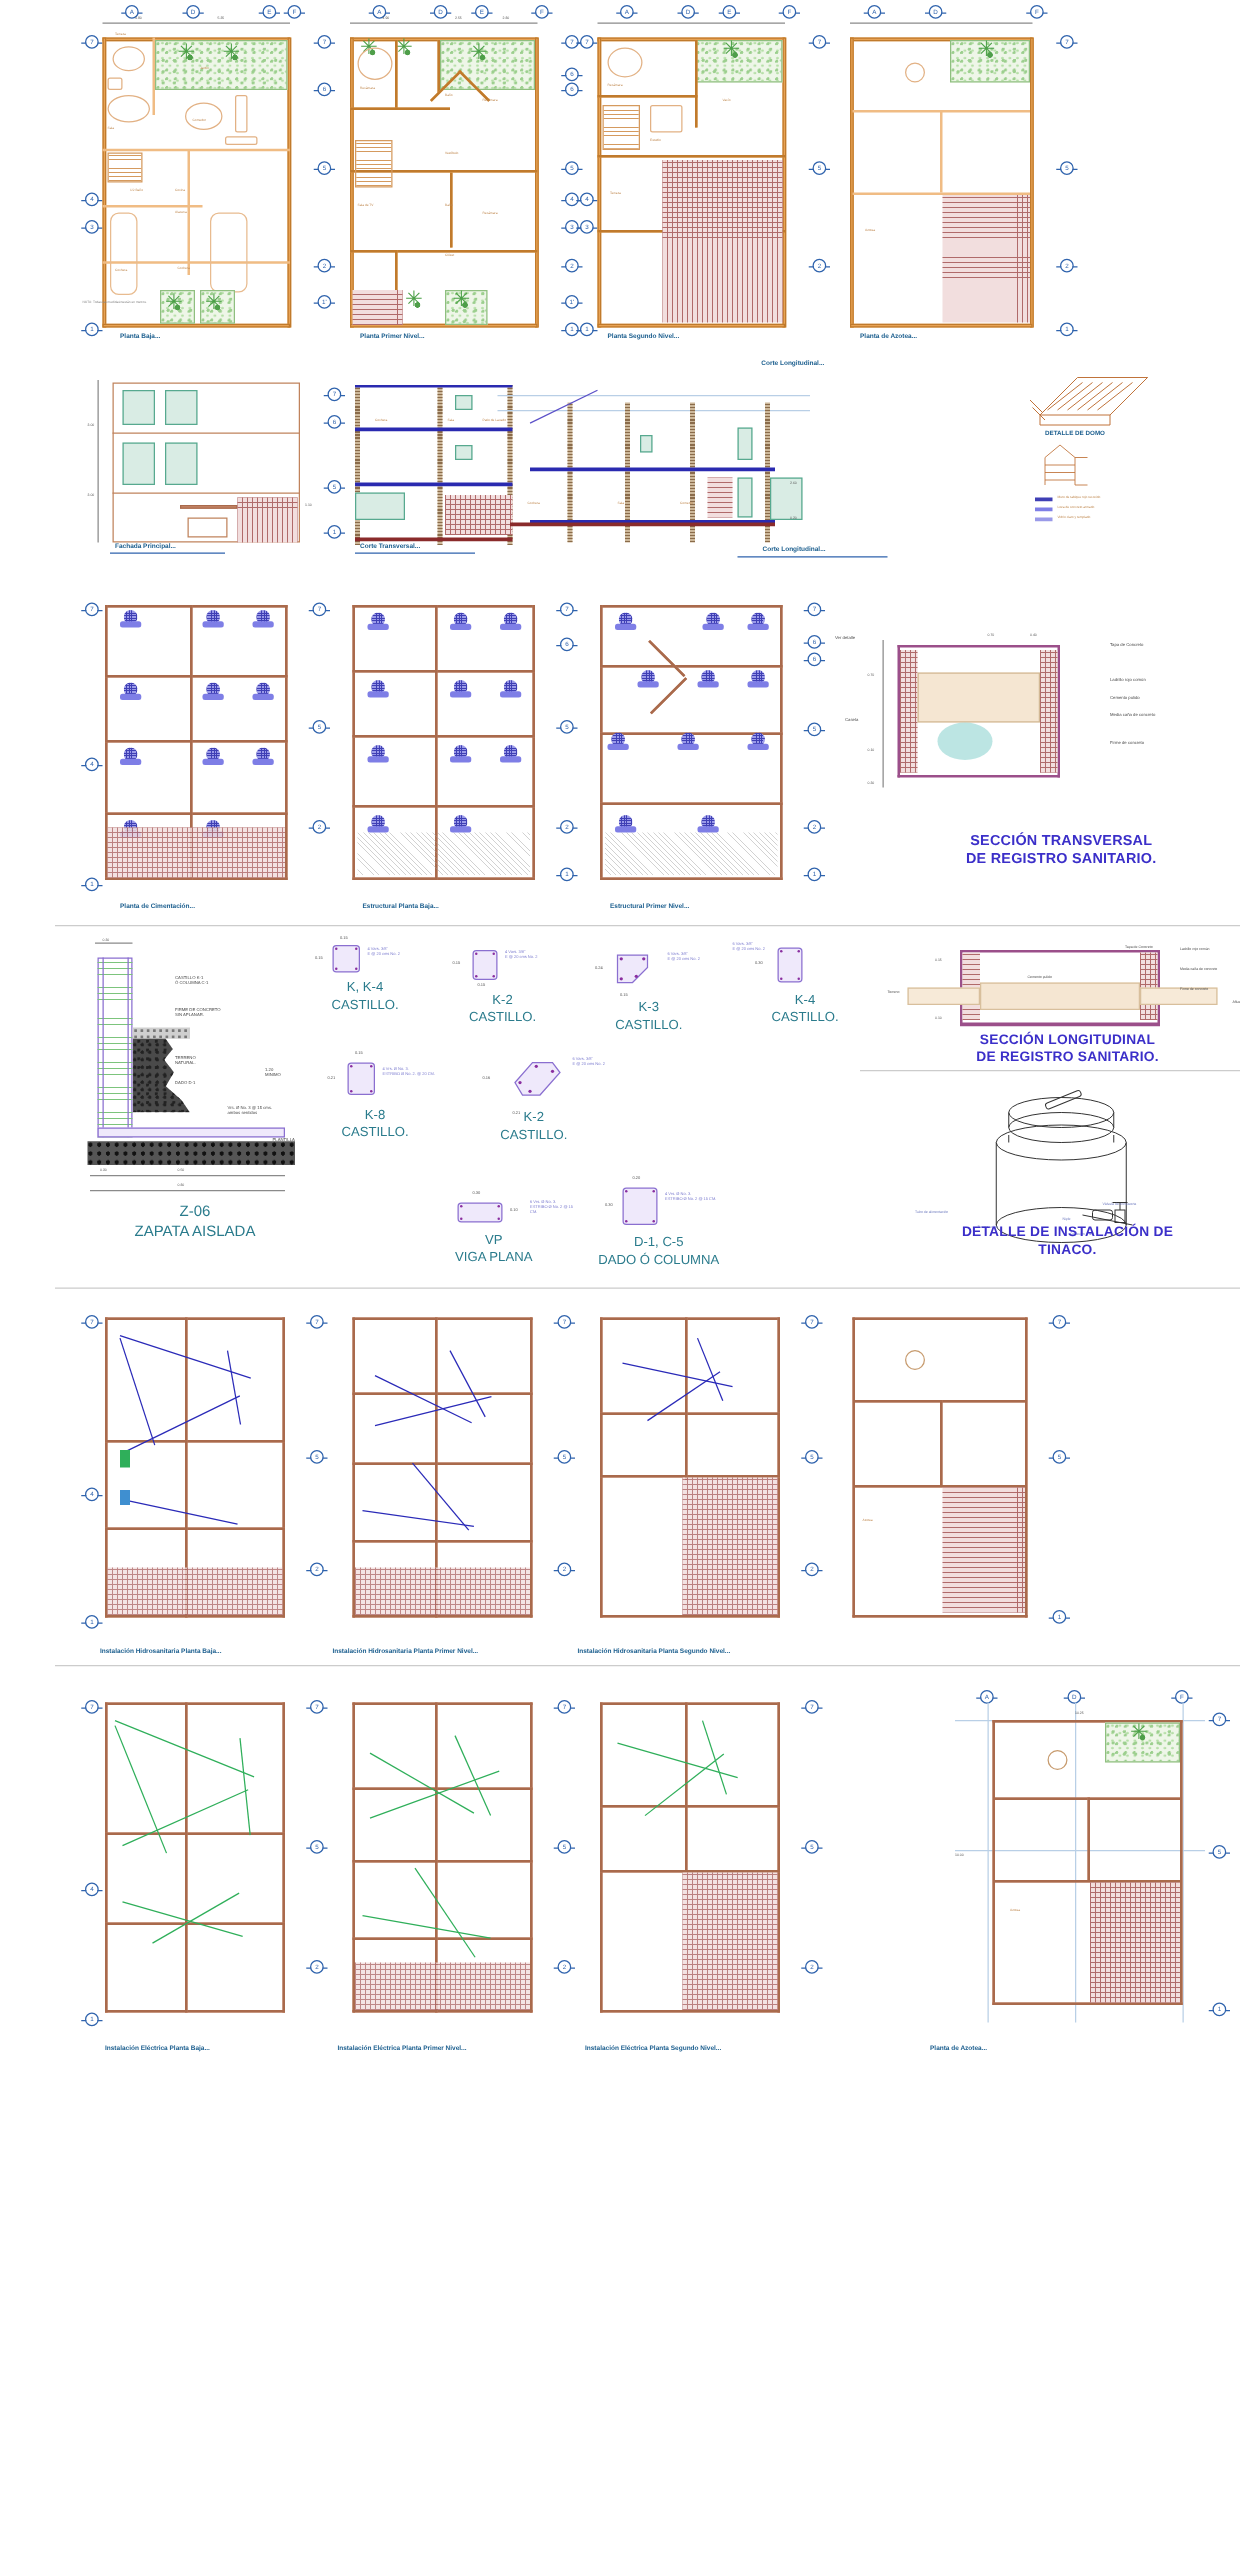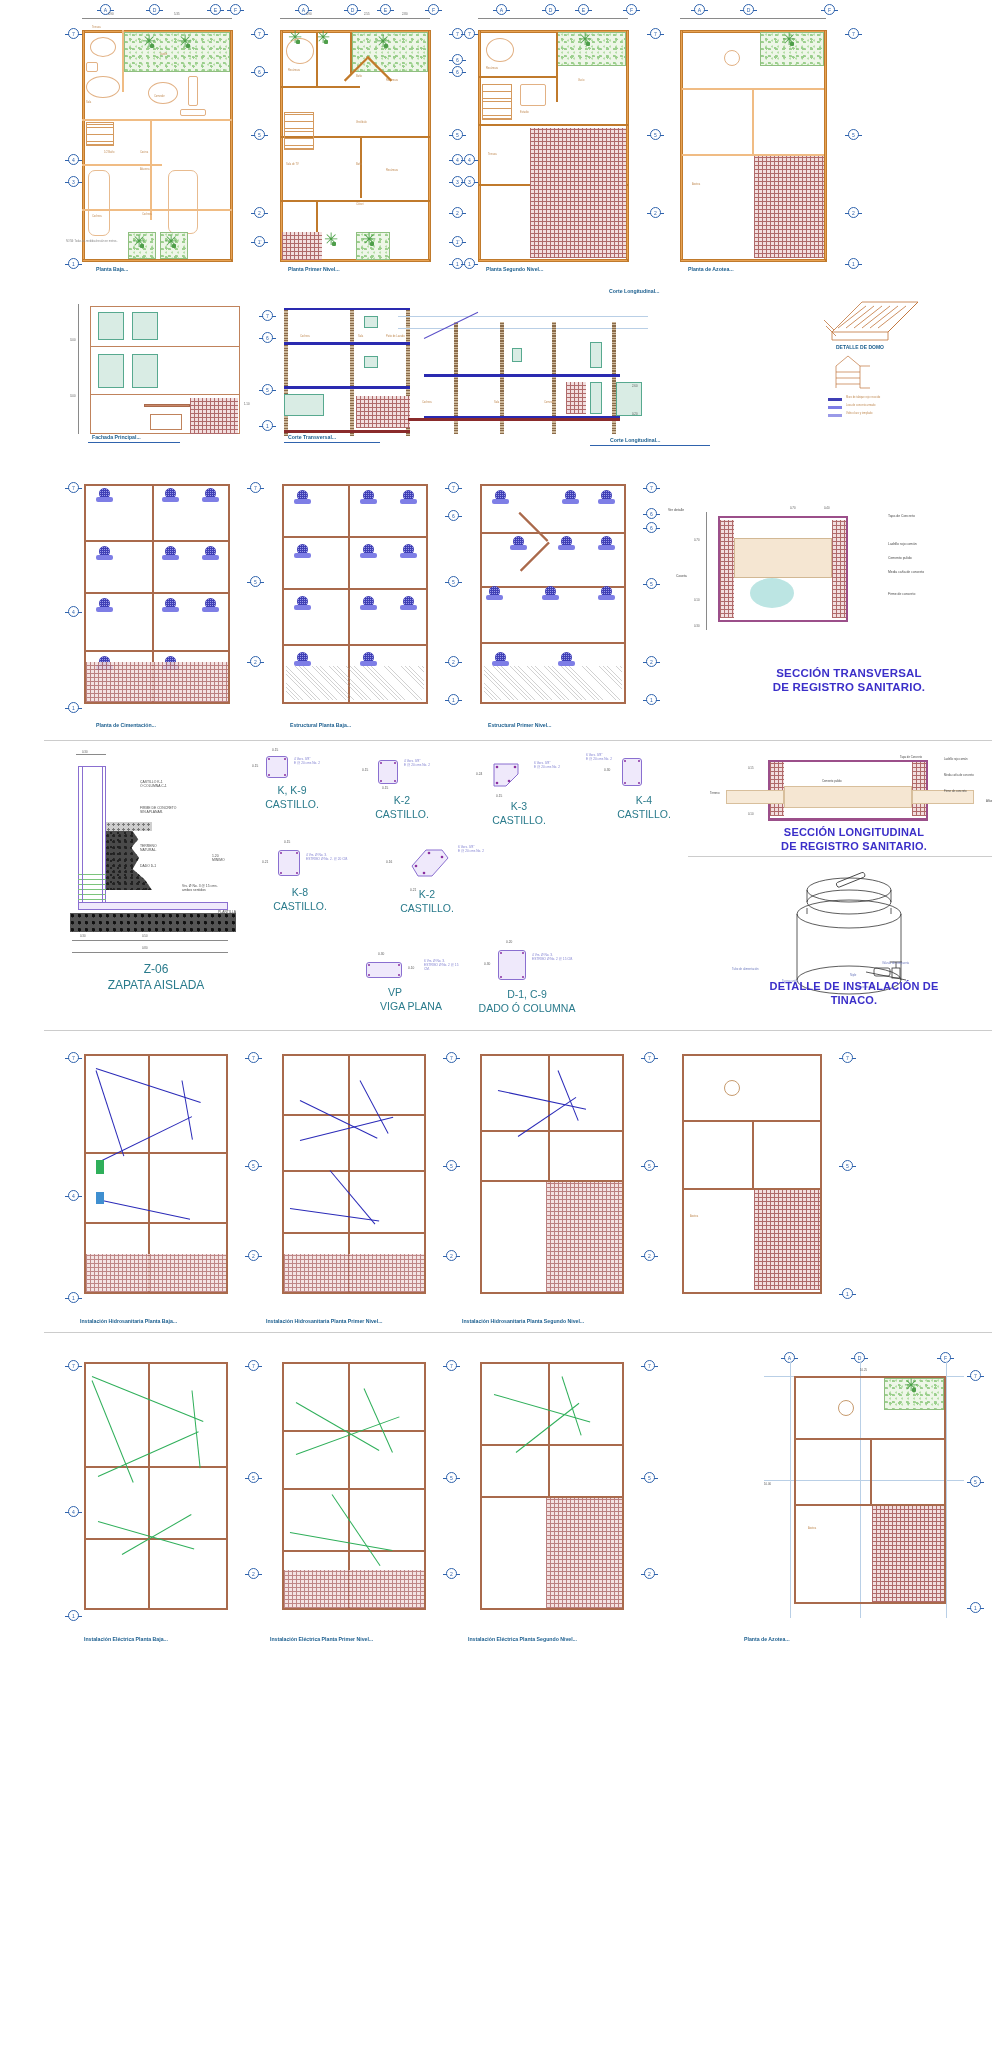--- a/index.html
+++ b/index.html
@@ -794,21 +794,21 @@
     <div class="panel" style="left:188px;top:4px;width:120px;height:76px;">
       <div class="rebar" style="left:34px;top:8px;width:22px;height:22px;border-radius:3px;"></div>
       <div class="rebar-dot" style="left:36px;top:10px;"></div>
       <div class="rebar-dot" style="left:52px;top:10px;"></div>
       <div class="rebar-dot" style="left:36px;top:26px;"></div>
       <div class="rebar-dot" style="left:52px;top:26px;"></div>
       <div class="dimlbl" style="left:40px;top:0;">0.15</div>
       <div class="dimlbl" style="left:20px;top:16px;">0.15</div>
       <div class="rebarnote" style="left:62px;top:10px;">4 Vars. 3/8"
 E @ 20 cms No. 2</div>
-      <div class="detailtitle" style="left:0;top:36px;width:120px;">K, K-9</div>
+      <div class="detailtitle" style="left:0;top:36px;width:120px;">K, K-4</div>
       <div class="detailtitle" style="left:0;top:50px;width:120px;">CASTILLO.</div>
     </div>
 
     <div class="panel" style="left:298px;top:10px;width:120px;height:76px;">
       <div class="rebar" style="left:36px;top:6px;width:20px;height:24px;border-radius:3px;"></div>
       <div class="rebar-dot" style="left:38px;top:8px;"></div>
       <div class="rebar-dot" style="left:52px;top:8px;"></div>
       <div class="rebar-dot" style="left:38px;top:26px;"></div>
       <div class="rebar-dot" style="left:52px;top:26px;"></div>
       <div class="dimlbl" style="left:40px;top:32px;">0.15</div>
@@ -884,34 +884,34 @@
       <div class="rebar" style="left:36px;top:22px;width:36px;height:16px;border-radius:3px;"></div>
       <div class="rebar-dot" style="left:38px;top:24px;"></div>
       <div class="rebar-dot" style="left:68px;top:24px;"></div>
       <div class="rebar-dot" style="left:38px;top:34px;"></div>
       <div class="rebar-dot" style="left:68px;top:34px;"></div>
       <div class="dimlbl" style="left:48px;top:12px;">0.30</div>
       <div class="dimlbl" style="left:78px;top:26px;">0.10</div>
       <div class="rebarnote" style="left:94px;top:20px;">6 Vrs. Ø No. 3.
 ESTRIBO Ø No. 2 @ 15 CM.</div>
       <div class="detailtitle" style="left:0;top:46px;width:130px;">VP</div>
-      <div class="detailtitle" style="left:16px;top:60px;width:130px;">VIGA PLANA</div>
+      <div class="detailtitle" style="left:0;top:60px;width:130px;">VIGA PLANA</div>
     </div>
 
     <div class="panel" style="left:408px;top:192px;width:150px;height:86px;">
       <div class="rebar" style="left:46px;top:14px;width:28px;height:30px;border-radius:3px;"></div>
       <div class="rebar-dot" style="left:48px;top:16px;"></div>
       <div class="rebar-dot" style="left:70px;top:16px;"></div>
       <div class="rebar-dot" style="left:48px;top:40px;"></div>
       <div class="rebar-dot" style="left:70px;top:40px;"></div>
       <div class="dimlbl" style="left:54px;top:4px;">0.20</div>
       <div class="dimlbl" style="left:32px;top:26px;">0.30</div>
       <div class="rebarnote" style="left:80px;top:18px;">4 Vrs. Ø No. 3.
 ESTRIBO Ø No. 2 @ 15 CM.</div>
-      <div class="detailtitle" style="left:0;top:52px;width:150px;">D-1, C-9</div>
+      <div class="detailtitle" style="left:0;top:52px;width:150px;">D-1, C-5</div>
       <div class="detailtitle" style="left:0;top:66px;width:150px;">DADO Ó COLUMNA</div>
     </div>
 
     <div class="panel" style="left:660px;top:6px;width:320px;height:90px;">
       <div style="position:absolute;left:64px;top:10px;width:160px;height:2px;background:#9b4f8a;"></div>
       <div style="position:absolute;left:64px;top:10px;width:2px;height:60px;background:#9b4f8a;"></div>
       <div style="position:absolute;left:222px;top:10px;width:2px;height:60px;background:#9b4f8a;"></div>
       <div style="position:absolute;left:64px;top:68px;width:160px;height:2.5px;background:#9b4f8a;"></div>
       <div class="brick" style="left:66px;top:12px;width:14px;height:54px;"></div>
       <div class="brick" style="left:208px;top:12px;width:14px;height:54px;"></div>

